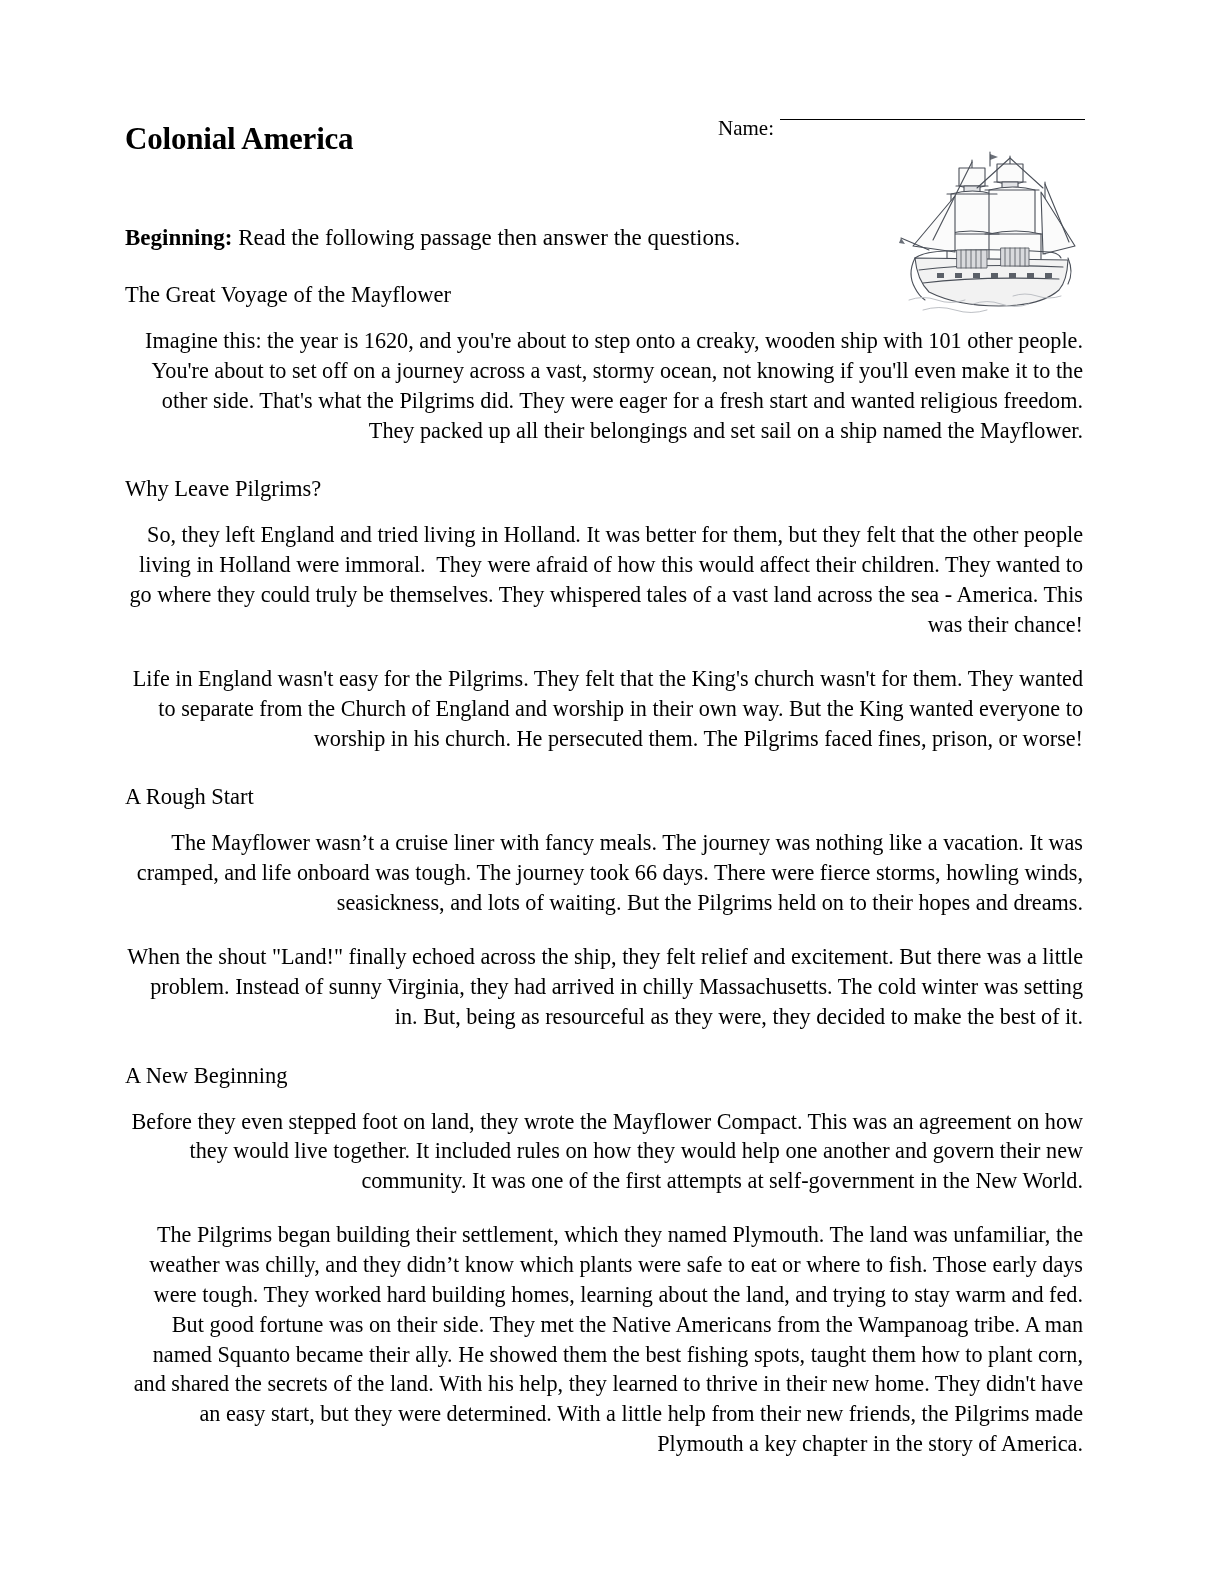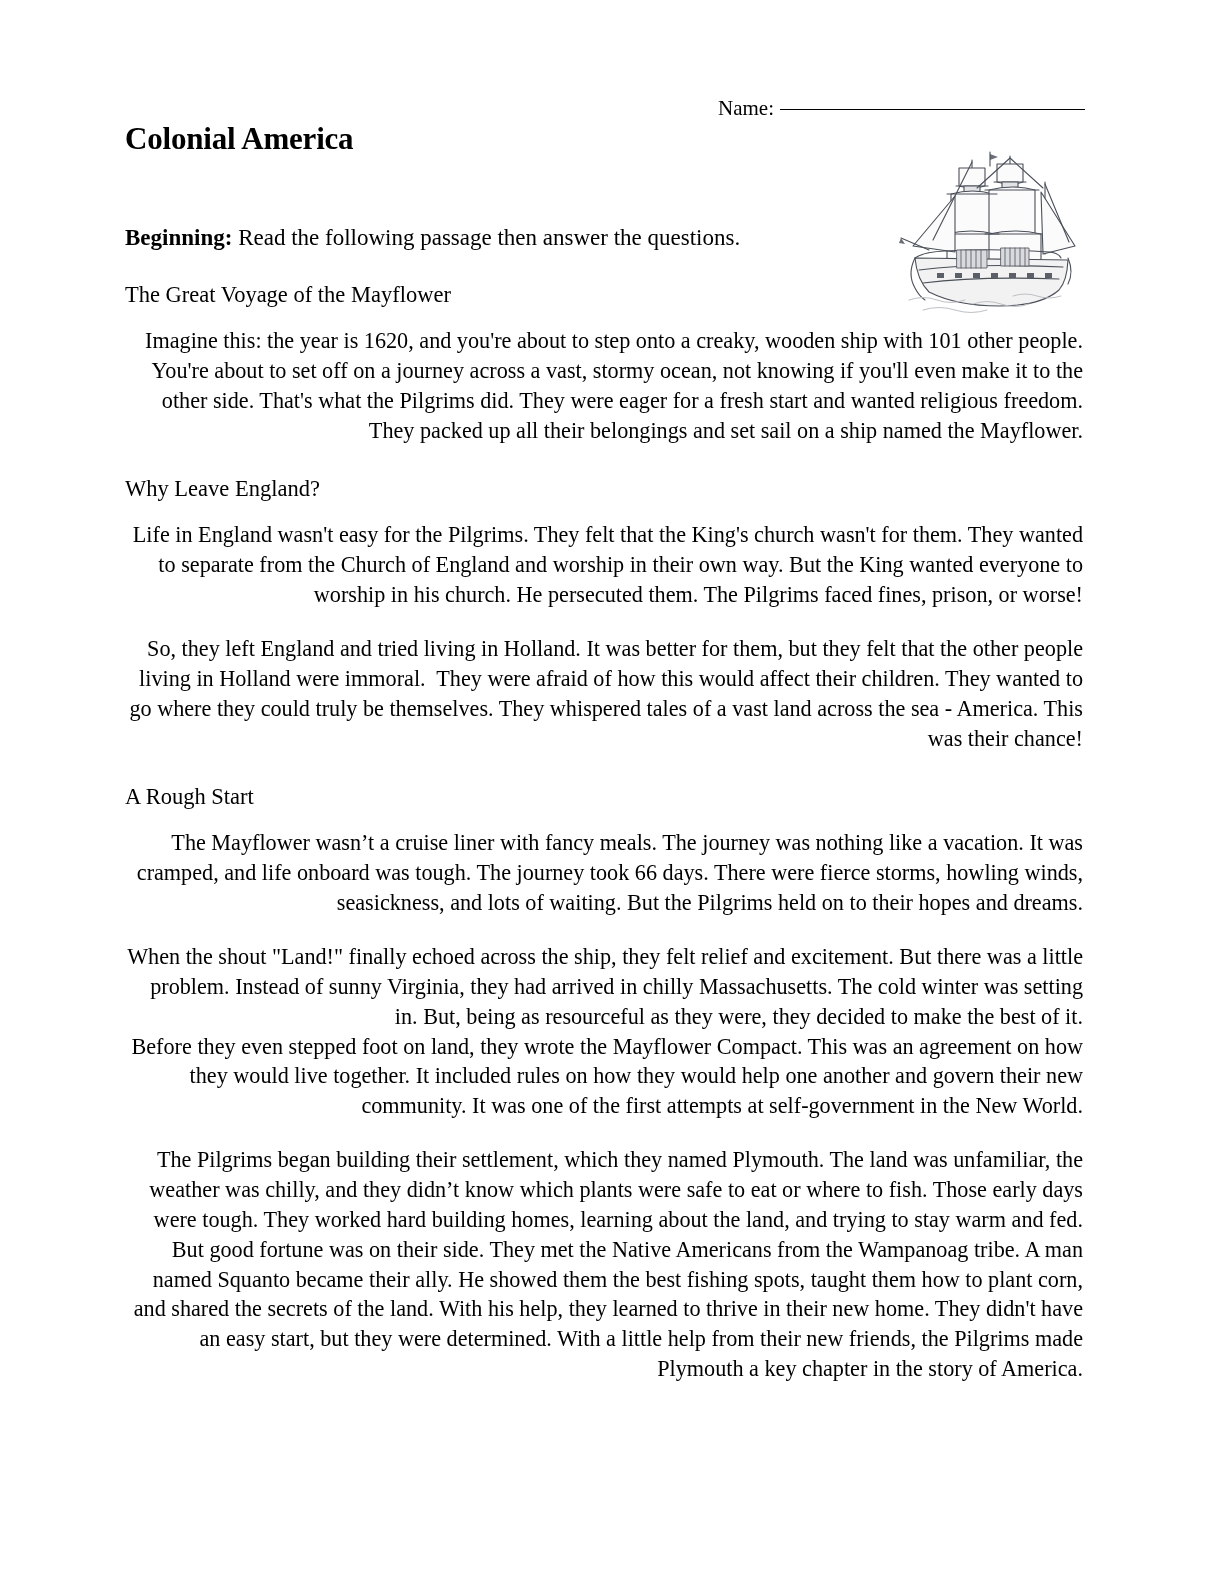--- a/index.html
+++ b/index.html
@@ -21,23 +21,23 @@
     left: 0; top: 0;
     width: 1224px;
     height: 1584px;
     background: #fff;
   }
 
   
   .name-row {
     position: absolute;
     left: 718px;
-    top: 98px;
+    top: 118px;
     display: flex;
-    align-items: center;
+    align-items: flex-start;
     white-space: nowrap;
   }
   .name-label {
     font-size: 21px;
     line-height: 1;
   }
   .name-blank {
     display: inline-block;
     width: 305px;
     margin-left: 6px;
@@ -214,30 +214,31 @@
   <div class="directions">
     <b>Beginning:</b><span> Read the following passage then answer the questions.</span>
   </div>
 
   <div class="content" id="content">
       <div class="section">
         <div class="section-heading">The Great Voyage of the Mayflower</div>
         <p class="para">Imagine this: the year is 1620, and you're about to step onto a creaky, wooden ship with 101 other people. You're about to set off on a journey across a vast, stormy ocean, not knowing if you'll even make it to the other side. That's what the Pilgrims did. They were eager for a fresh start and wanted religious freedom. They packed up all their belongings and set sail on a ship named the Mayflower.</p>
       </div>
       <div class="section">
-        <div class="section-heading spaced">Why Leave England?</div>
+        <div class="section-heading spaced">Why Leave Pilgrims?</div>
+        <p class="para">So, they left England and tried living in Holland. It was better for them, but they felt that the other people living in Holland were immoral.  They were afraid of how this would affect their children. They wanted to go where they could truly be themselves. They whispered tales of a vast land across the sea - America. This was their chance!</p>
         <p class="para">Life in England wasn't easy for the Pilgrims. They felt that the King's church wasn't for them. They wanted to separate from the Church of England and worship in their own way. But the King wanted everyone to worship in his church. He persecuted them. The Pilgrims faced fines, prison, or worse!</p>
-        <p class="para">So, they left England and tried living in Holland. It was better for them, but they felt that the other people living in Holland were immoral.  They were afraid of how this would affect their children. They wanted to go where they could truly be themselves. They whispered tales of a vast land across the sea - America. This was their chance!</p>
       </div>
       <div class="section">
         <div class="section-heading spaced">A Rough Start</div>
         <p class="para">The Mayflower wasn’t a cruise liner with fancy meals. The journey was nothing like a vacation. It was cramped, and life onboard was tough. The journey took 66 days. There were fierce storms, howling winds, seasickness, and lots of waiting. But the Pilgrims held on to their hopes and dreams.</p>
         <p class="para">When the shout "Land!" finally echoed across the ship, they felt relief and excitement. But there was a little problem. Instead of sunny Virginia, they had arrived in chilly Massachusetts. The cold winter was setting in. But, being as resourceful as they were, they decided to make the best of it.</p>
       </div>
       <div class="section">
+        <div class="section-heading spaced">A New Beginning</div>
         <p class="para">Before they even stepped foot on land, they wrote the Mayflower Compact. This was an agreement on how they would live together. It included rules on how they would help one another and govern their new community. It was one of the first attempts at self-government in the New World.</p>
         <p class="para">The Pilgrims began building their settlement, which they named Plymouth. The land was unfamiliar, the weather was chilly, and they didn’t know which plants were safe to eat or where to fish. Those early days were tough. They worked hard building homes, learning about the land, and trying to stay warm and fed.</p>
       </div>
       <div class="section">
         <p class="para">But good fortune was on their side. They met the Native Americans from the Wampanoag tribe. A man named Squanto became their ally. He showed them the best fishing spots, taught them how to plant corn, and shared the secrets of the land. With his help, they learned to thrive in their new home. They didn't have an easy start, but they were determined. With a little help from their new friends, the Pilgrims made Plymouth a key chapter in the story of America.</p>
       </div>
     </div>
 
 </div>
 

